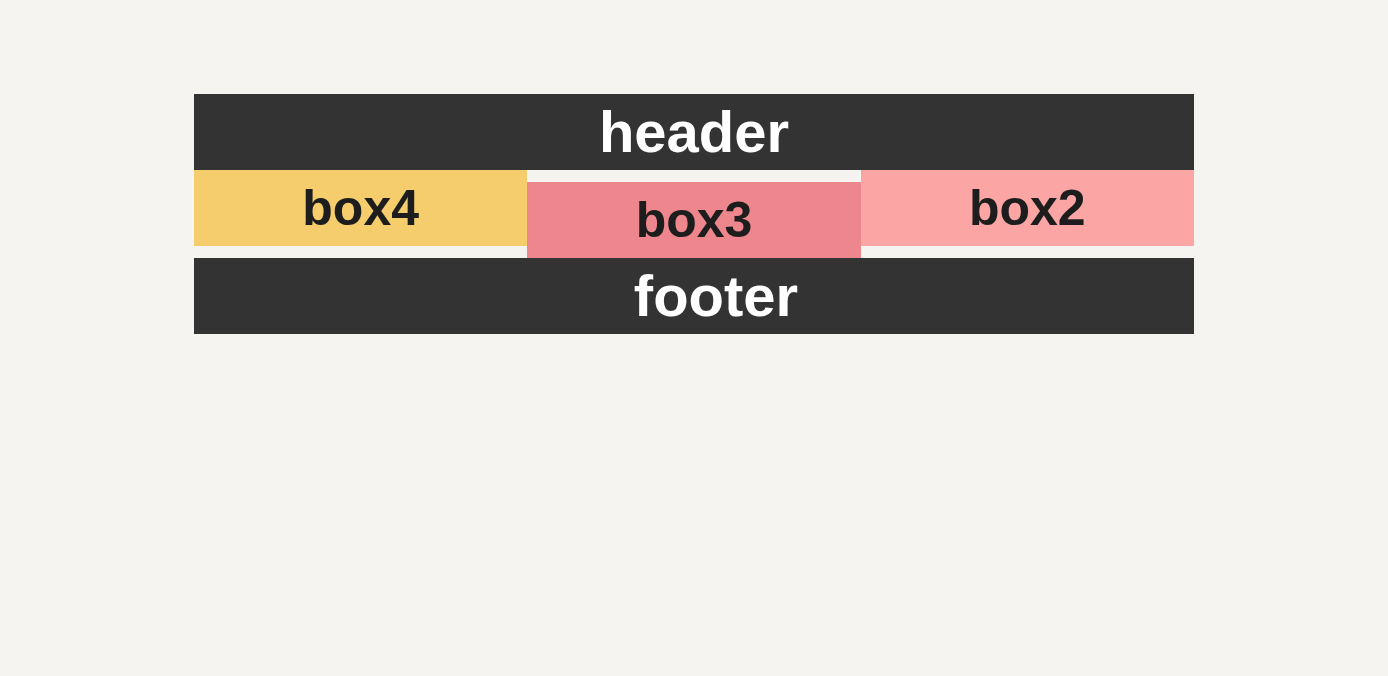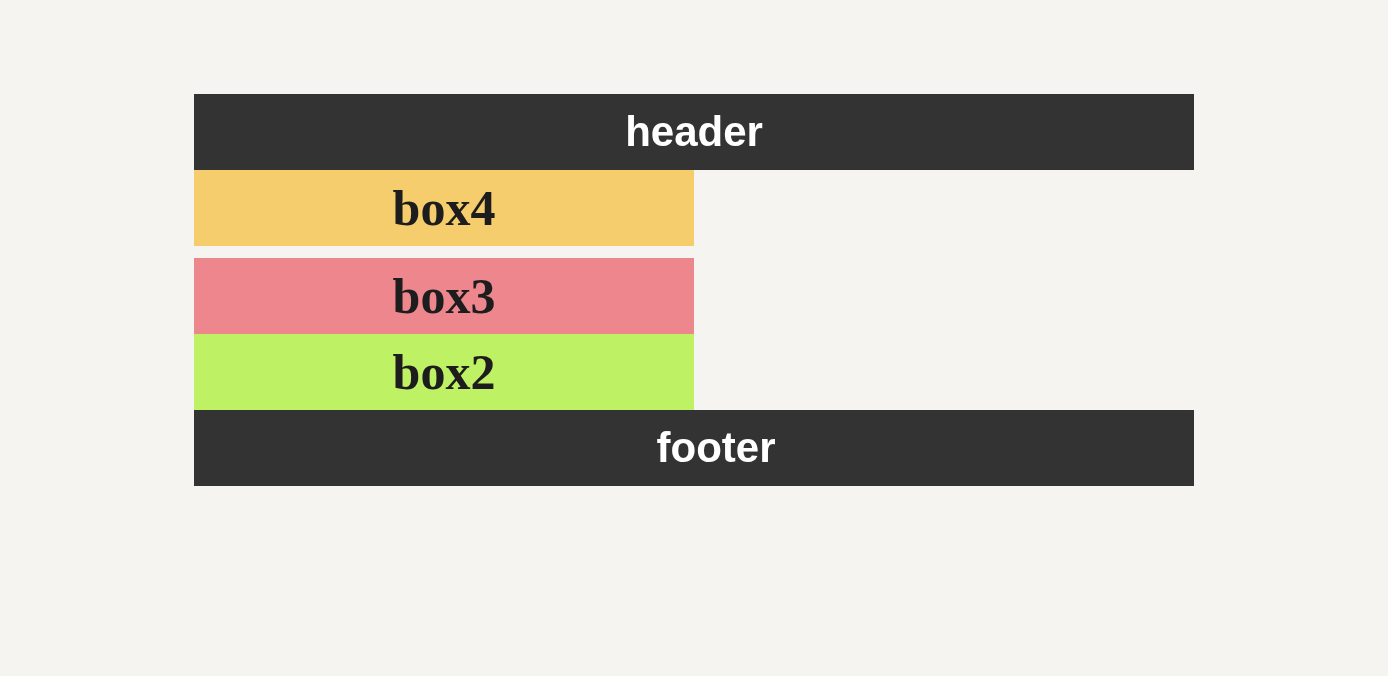--- a/index.html
+++ b/index.html
@@ -15,28 +15,26 @@
   }
   .page-container {
     width: 1000px;
     margin: 94px auto 0;
   }
   .bar {
     height: 76px;
     display: flex;
     align-items: center;
     justify-content: center;
-    font-size: 42px;
+    font-size: 58px;
     font-weight: bold;
     line-height: 1;
   }
   .boxes {
     display: flex;
-    flex-direction: column;
-    font-family: Liberation Serif, serif;
   }
   .box {
     width: 500px;
     height: 76px;
     display: flex;
     align-items: center;
     justify-content: center;
     font-size: 50px;
     font-weight: bold;
     line-height: 1;
@@ -46,18 +44,18 @@
 </head>
 <body style="background: rgb(245, 244, 241);">
 
 <div class="page-container">
 
   <div class="bar" style="background: rgb(51, 51, 51); color: rgb(255, 255, 255);">header</div>
 
   <div class="boxes">
     <div class="box" style="background: rgb(245, 205, 108);">box4</div>
     <div class="box" style="background: rgb(237, 134, 141); margin-top: 12px;">box3</div>
-    <div class="box" style="background: #bef264;">box2</div>
+    <div class="box" style="background: #fca5a5;">box2</div>
   </div>
 
   <div class="bar" style="background: rgb(51, 51, 51); color: rgb(255, 255, 255); padding-left: 44px;">footer</div>
 
 </div>
 
 </body></html>

